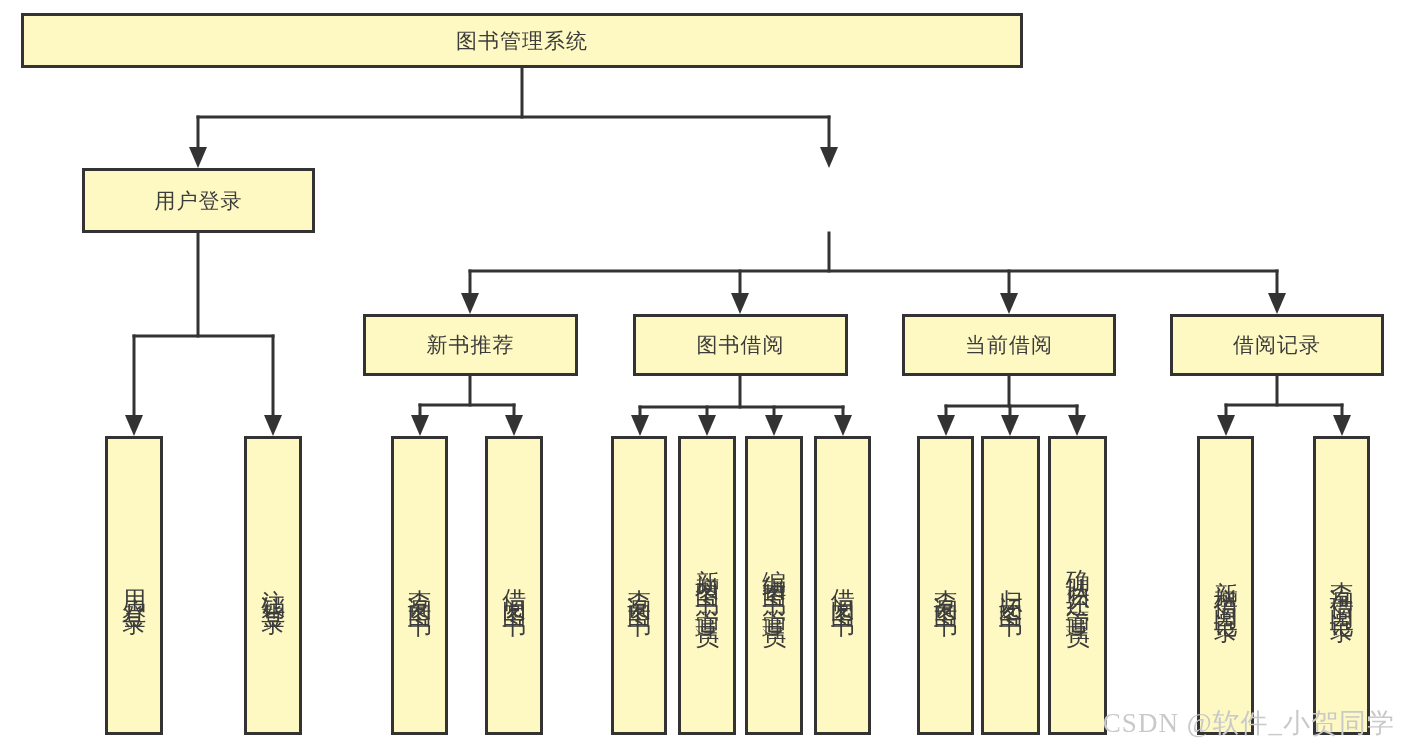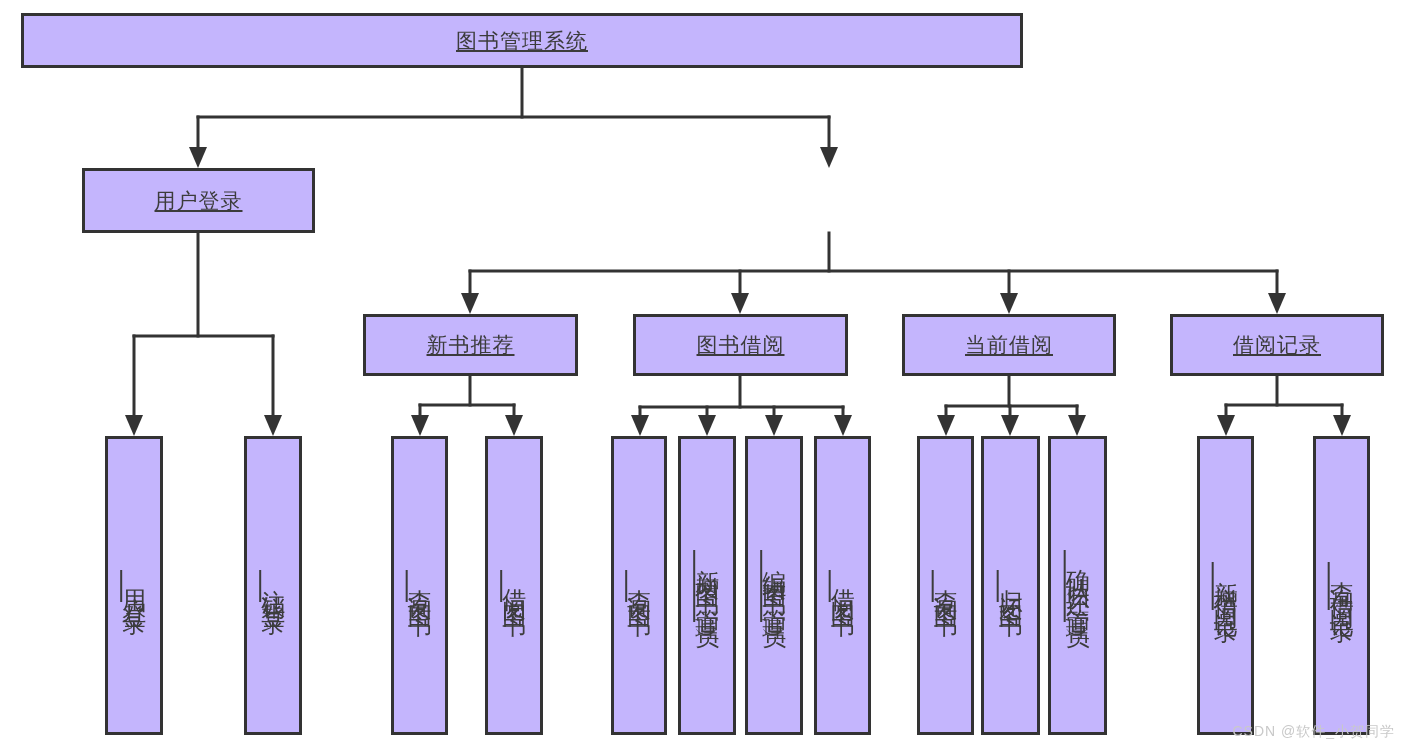--- a/index.html
+++ b/index.html
@@ -8,49 +8,49 @@
     width:1405px;height:747px;
     background:#ffffff;
     font-family:"Liberation Sans","DejaVu Sans",sans-serif;
     overflow:hidden;
   }
   #connectors{position:absolute;left:0;top:0;width:1405px;height:747px;}
   .node{
     position:absolute;
     box-sizing:border-box;
     border:3px solid #333333;
-    background:#c4b5fd;
+    background:#fef9c3;
     display:flex;
     align-items:center;
     justify-content:center;
     color:#3c3c3c;
-    text-decoration:underline;
   }
   .node.h span{
     font-size:21px;
     letter-spacing:1px;
     white-space:nowrap;
   }
   .node.v span{
     writing-mode:vertical-rl;
     text-orientation:mixed;
     font-size:24px;
     letter-spacing:8px;
     line-height:1.1;
     white-space:nowrap;
   }
   #watermark{
     position:absolute;
     right:10px;
     bottom:6px;
     color:#c9c9c9;
-    font-size:14px;
+    font-size:27px;
     letter-spacing:1px;
     white-space:nowrap;
     z-index:5;
+    font-family:Liberation Serif, serif;
   }
 </style>
 </head>
 <body>
 
 <div id="diagram">
   <svg id="connectors" viewBox="0 0 1405 747" xmlns="http://www.w3.org/2000/svg">
       <line x1="522" y1="68" x2="522" y2="117" stroke="#333333" stroke-width="3" stroke-linecap="square"></line>
       <line x1="198" y1="117" x2="829" y2="117" stroke="#333333" stroke-width="3" stroke-linecap="square"></line>
       <line x1="198" y1="117" x2="198" y2="148" stroke="#333333" stroke-width="3" stroke-linecap="square"></line>

